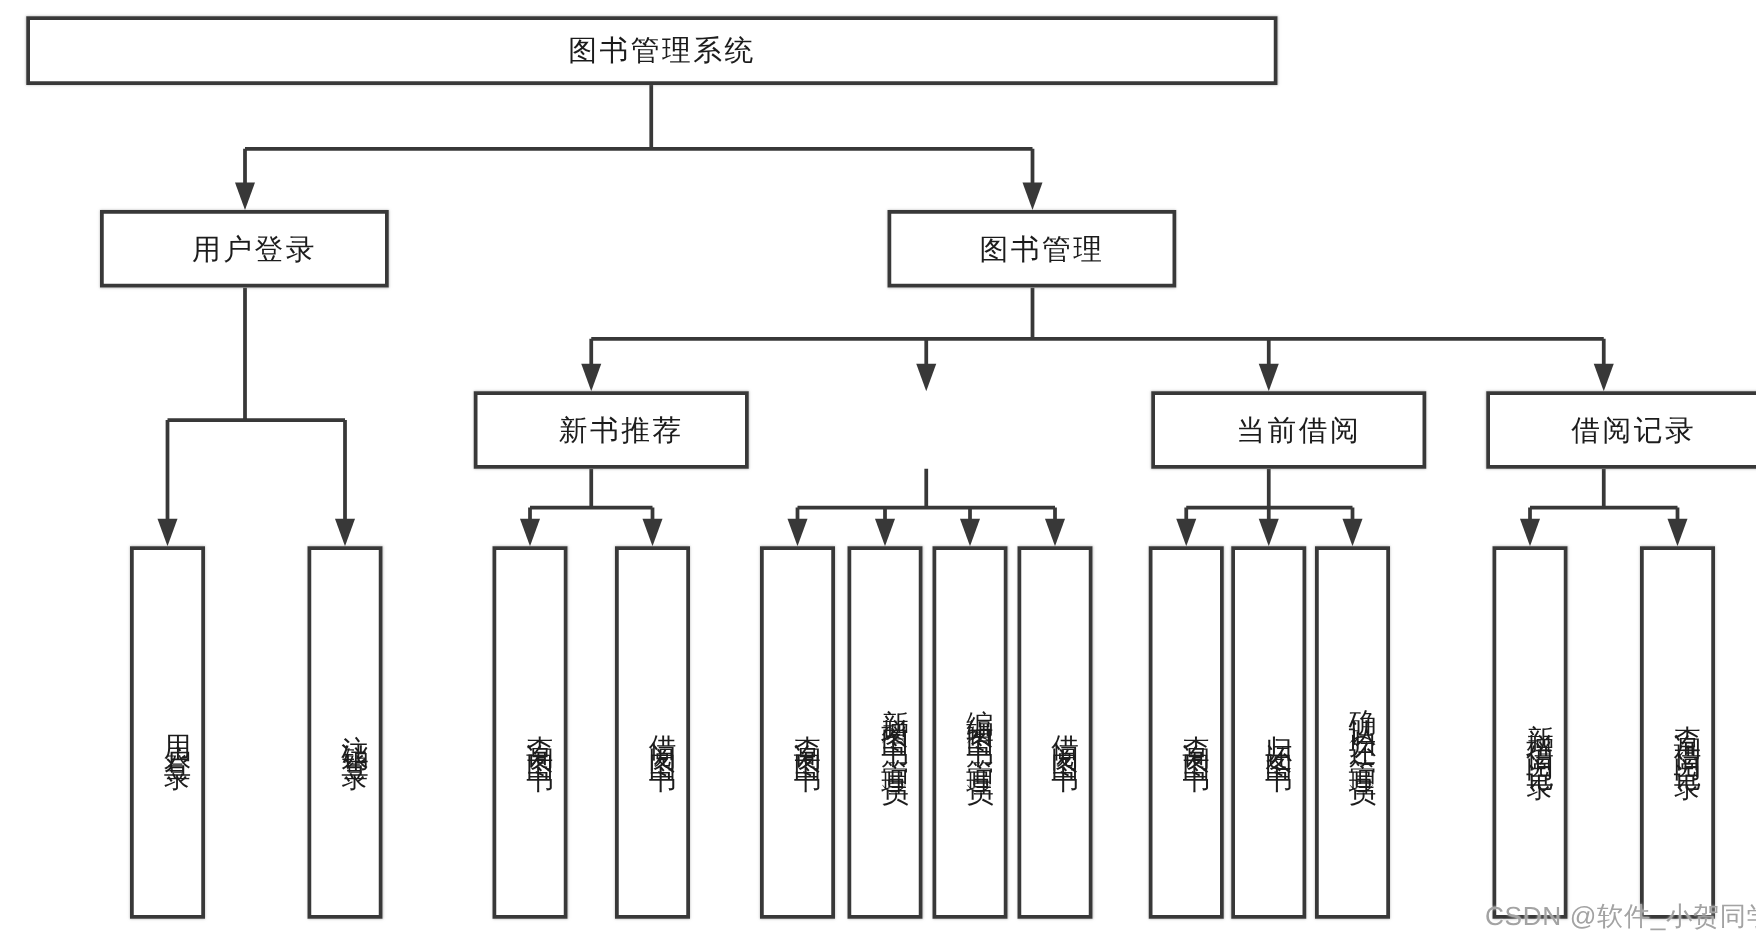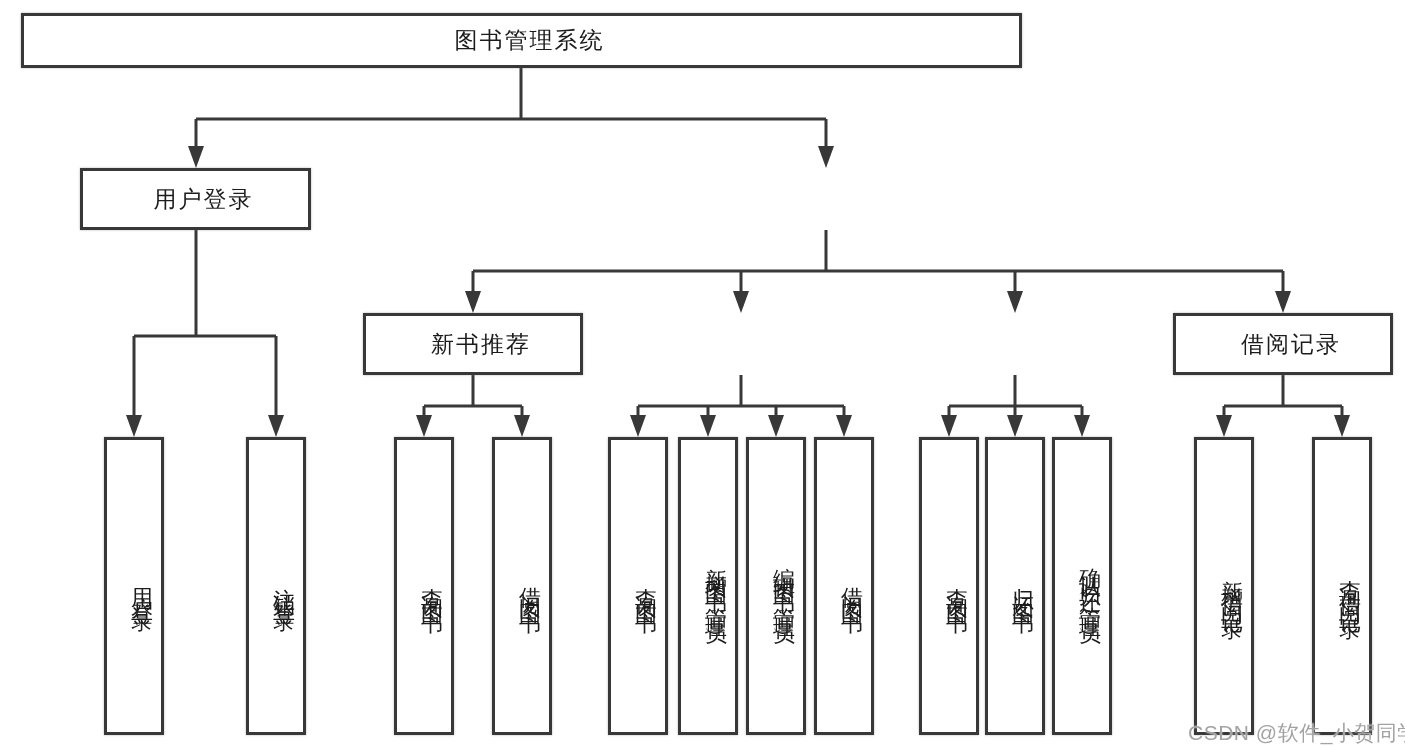--- a/index.html
+++ b/index.html
@@ -27,21 +27,21 @@
     box-shadow: 0 0 2px rgba(120,120,120,0.55);
     display: flex;
     align-items: center;
     justify-content: center;
     color: #1c1c1c;
     padding-left: 16px;
   }
   .h-node { font-size: 23px; letter-spacing: 2px; }
   .root-node { left: 21px; top: 13px; width: 1001px; height: 55px; }
   .l2-node  { top: 168px; width: 231px; height: 62px; }
-  .l3-node  { top: 313px; width: 220px; height: 62px; }
+  .l3-node  { top: 313px; width: 220px; height: 62px; margin-left: 16px; }
   .leaf-node {
     top: 437px; width: 60px; height: 298px;
     writing-mode: vertical-rl;
     text-orientation: mixed;
     font-size: 22px;
     letter-spacing: 8px;
     line-height: 1;
   }
   .watermark {
     position: absolute;
@@ -101,23 +101,29 @@
     </g>
   </svg>
 
   <div class="node h-node root-node">
     <span>图书管理系统</span>
   </div>
 
   <div class="node h-node l2-node" style="left:80px">
     <span>用户登录</span>
   </div>
+  <div class="node h-node l2-node" style="left:710px">
+    <span>图书管理</span>
+  </div>
 
   <div class="node h-node l3-node" style="left:363px">
     <span>新书推荐</span>
+  </div>
+  <div class="node h-node l3-node" style="left:905px">
+    <span>当前借阅</span>
   </div>
   <div class="node h-node l3-node" style="left:1173px">
     <span>借阅记录</span>
   </div>
 
   <div class="node leaf-node" style="left:104px">
     <span>用户登录</span>
   </div>
   <div class="node leaf-node" style="left:246px">
     <span>注销登录</span>

